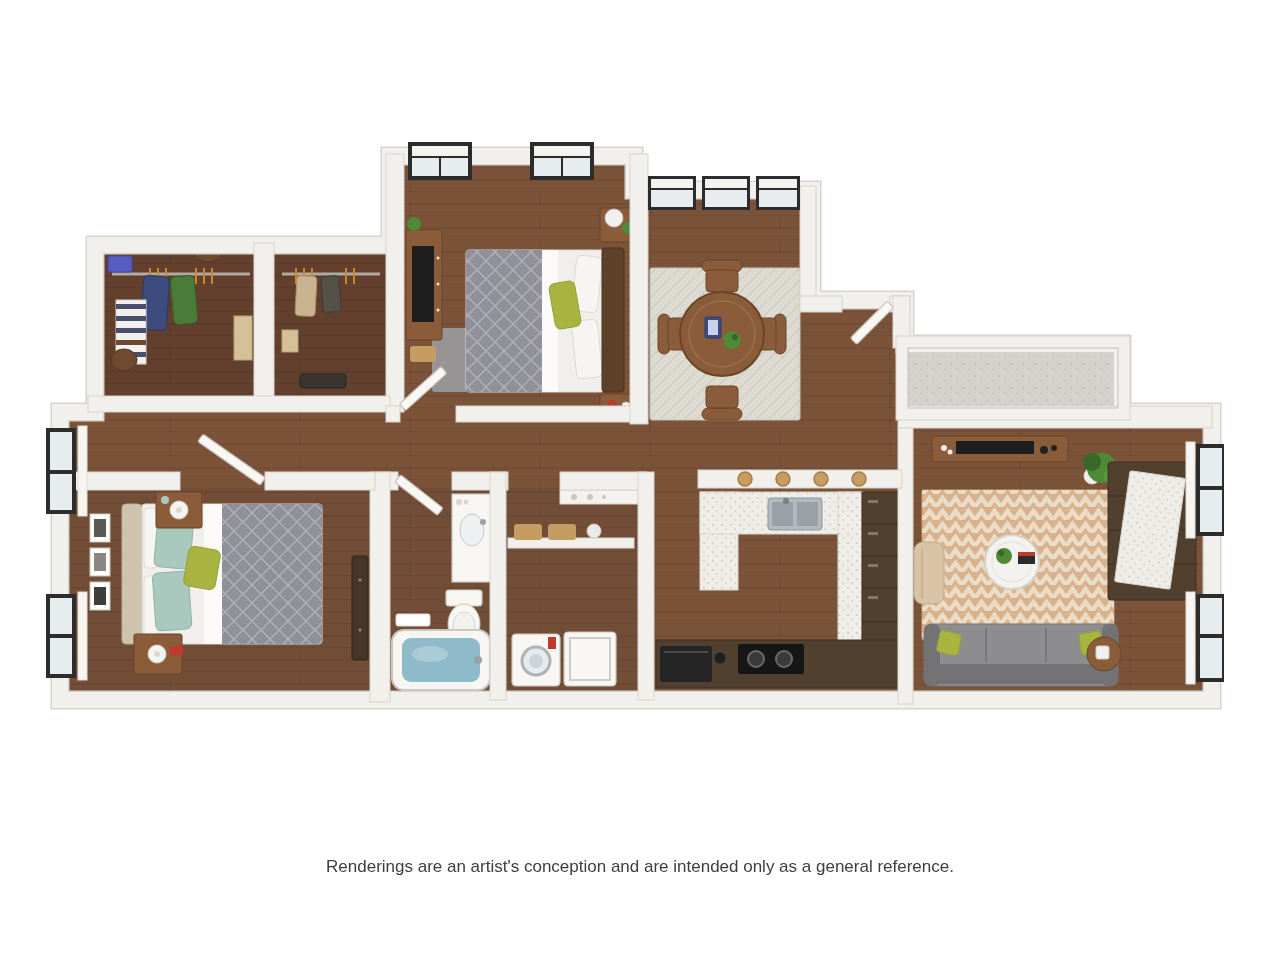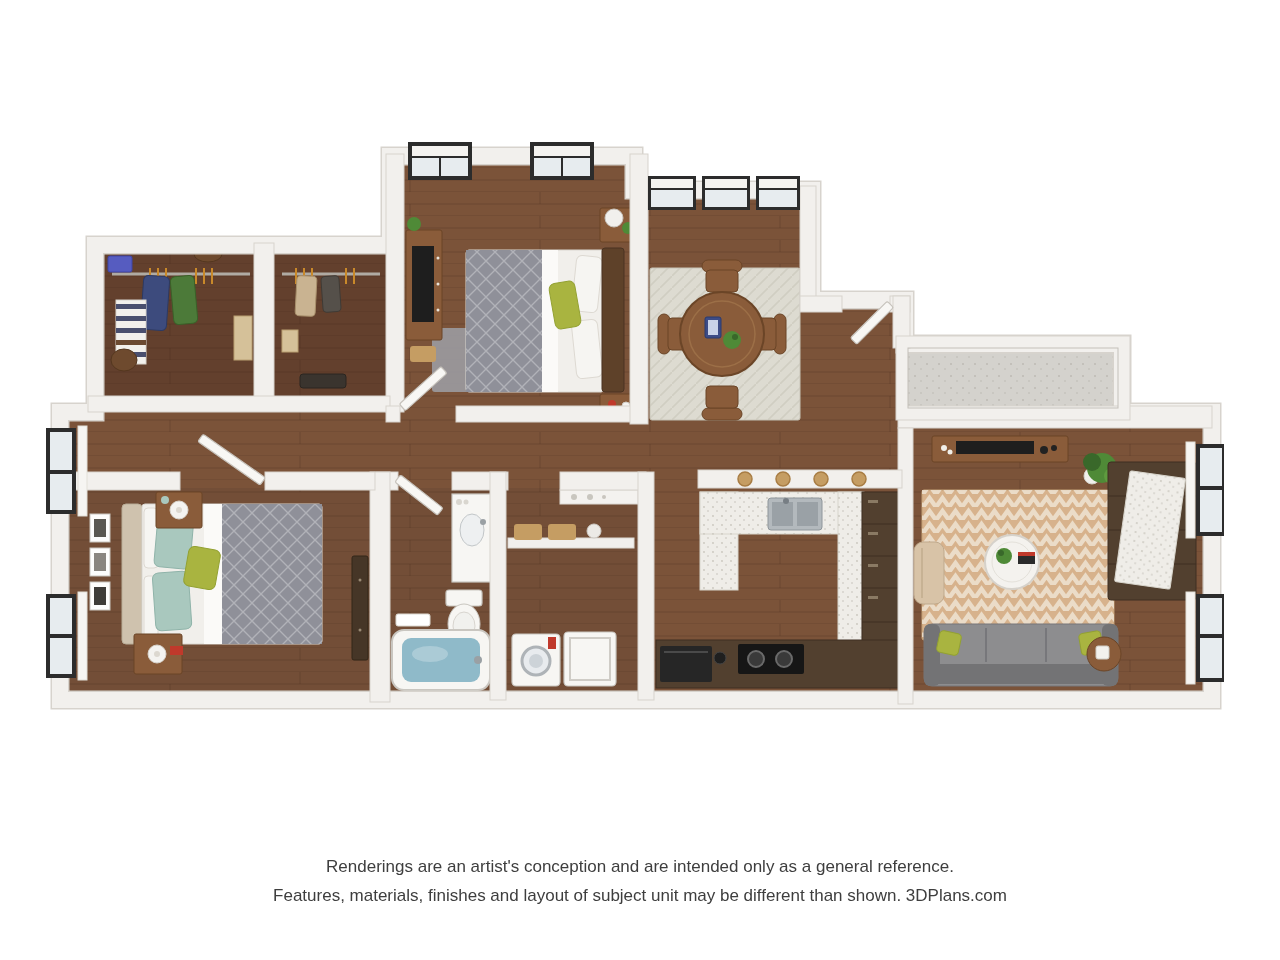--- a/index.html
+++ b/index.html
@@ -444,15 +444,14 @@
             <circle class="f-basket" cx="783" cy="479" r="7"></circle>
         <circle class="f-basket" cx="821" cy="479" r="7"></circle>
             <circle class="f-basket" cx="859" cy="479" r="7"></circle>
       </g>
     </g>
   </svg>
   </div>
 
   <div class="disclaimer">
     <div>Renderings are an artist's conception and are intended only as a general reference.</div>
-    <div>Features, materials, finishes and layout of subject unit may be different than shown. 3DPlans.com</div>
   </div>
 </div>
 
 </body></html>

